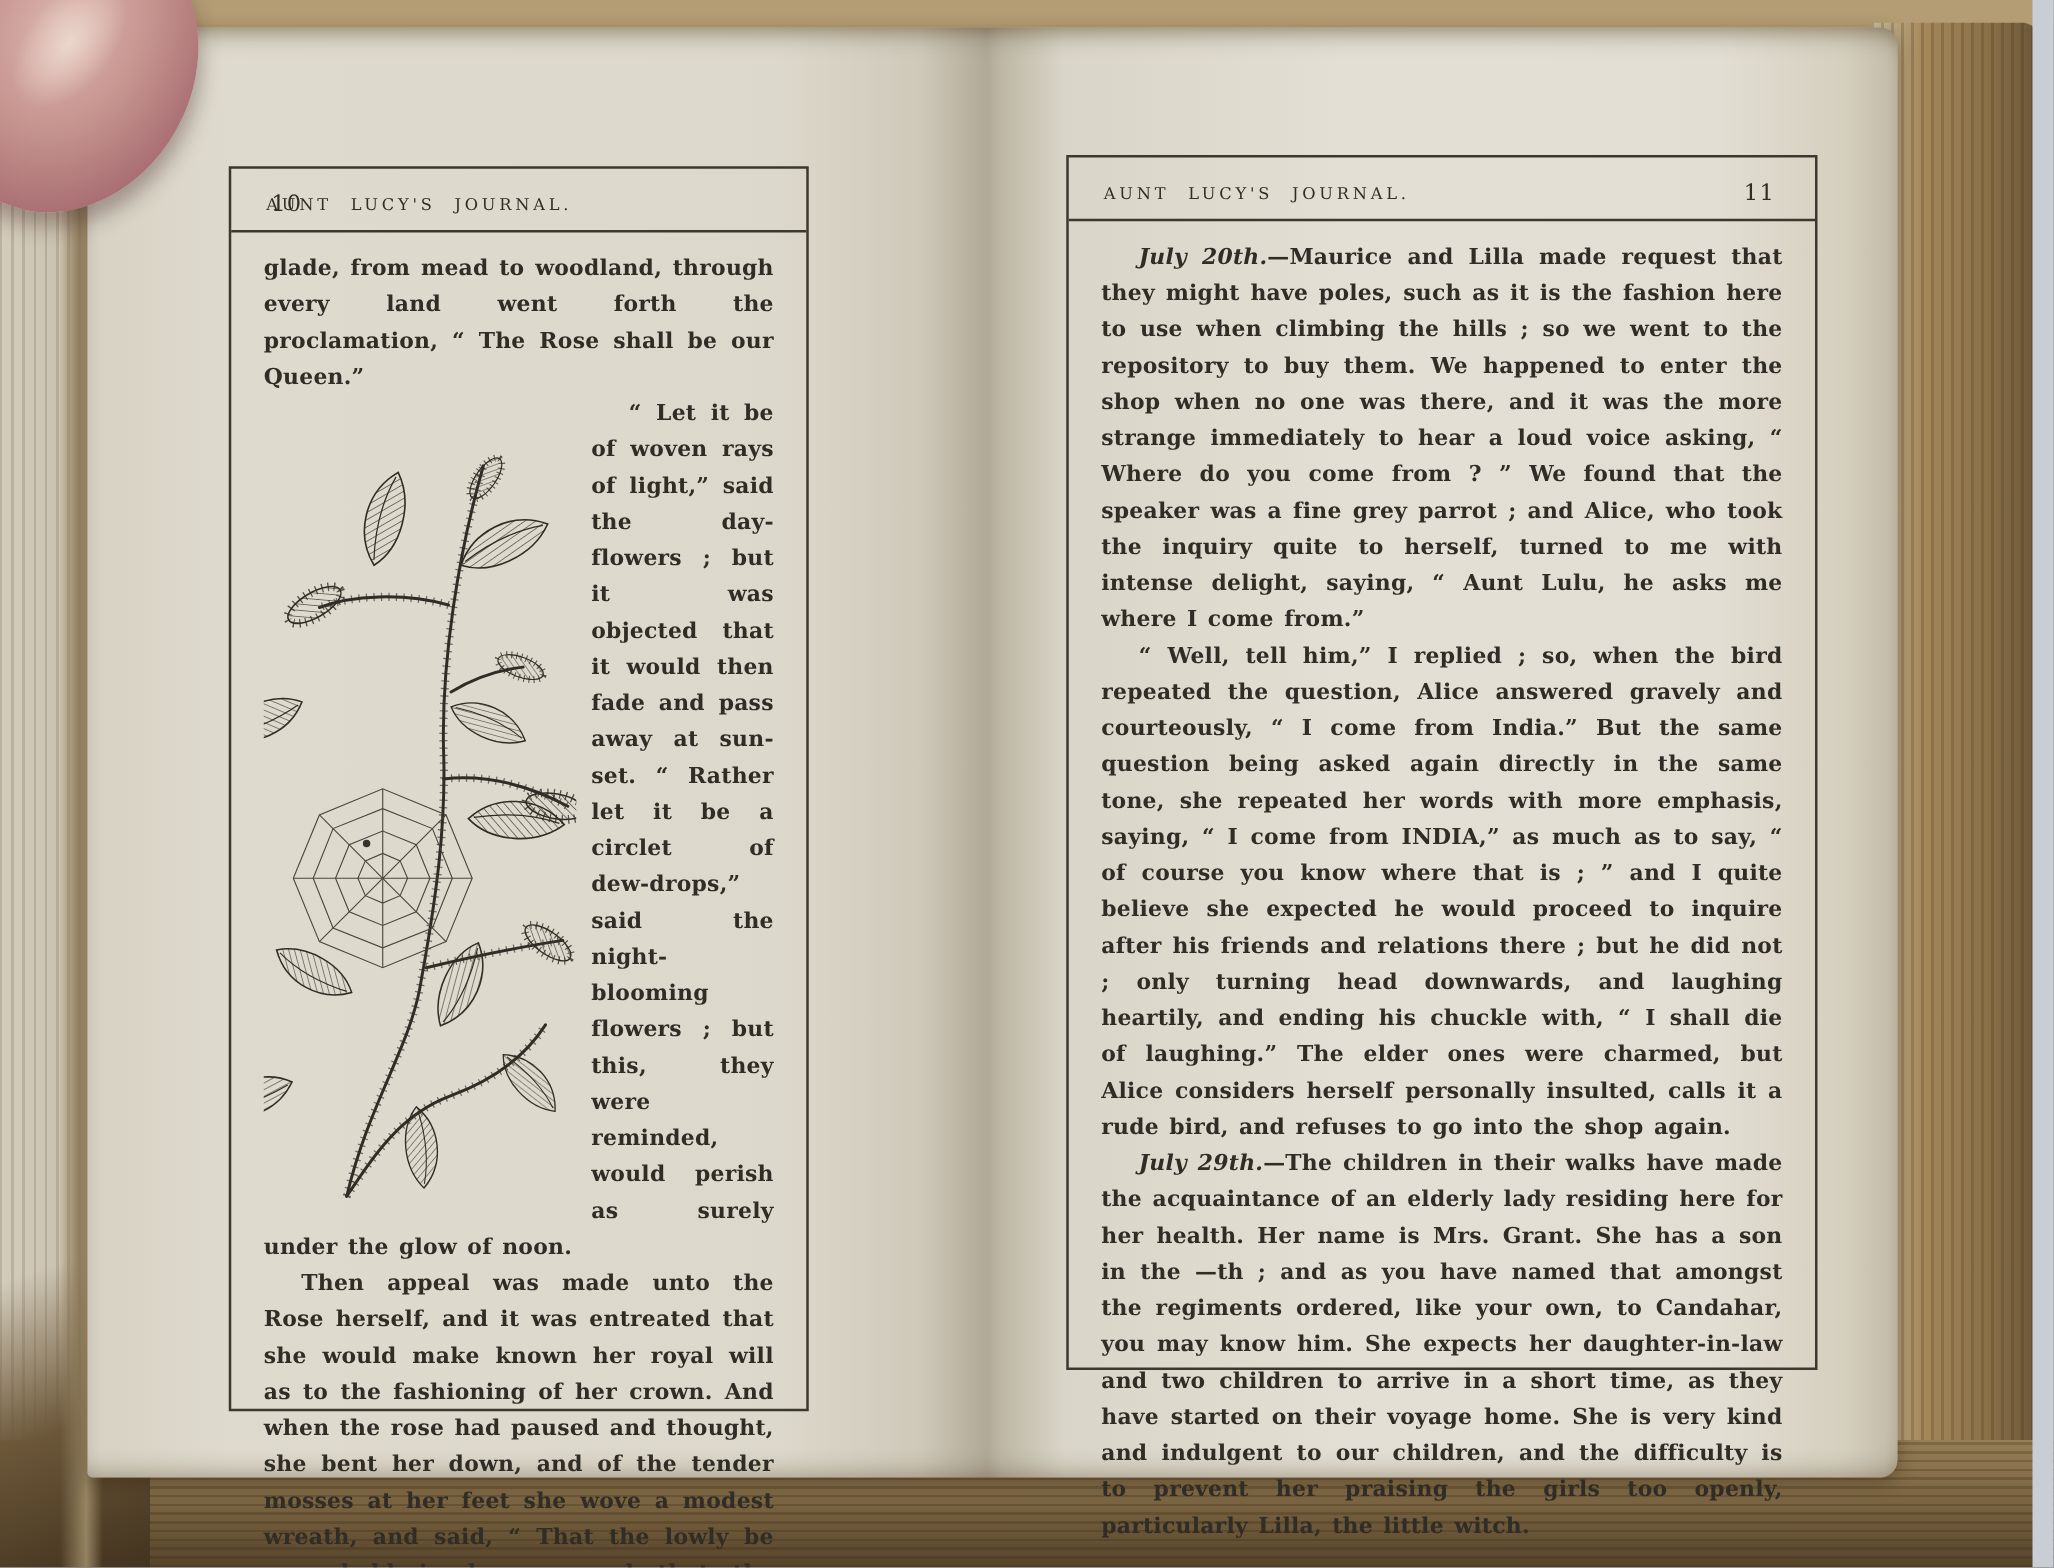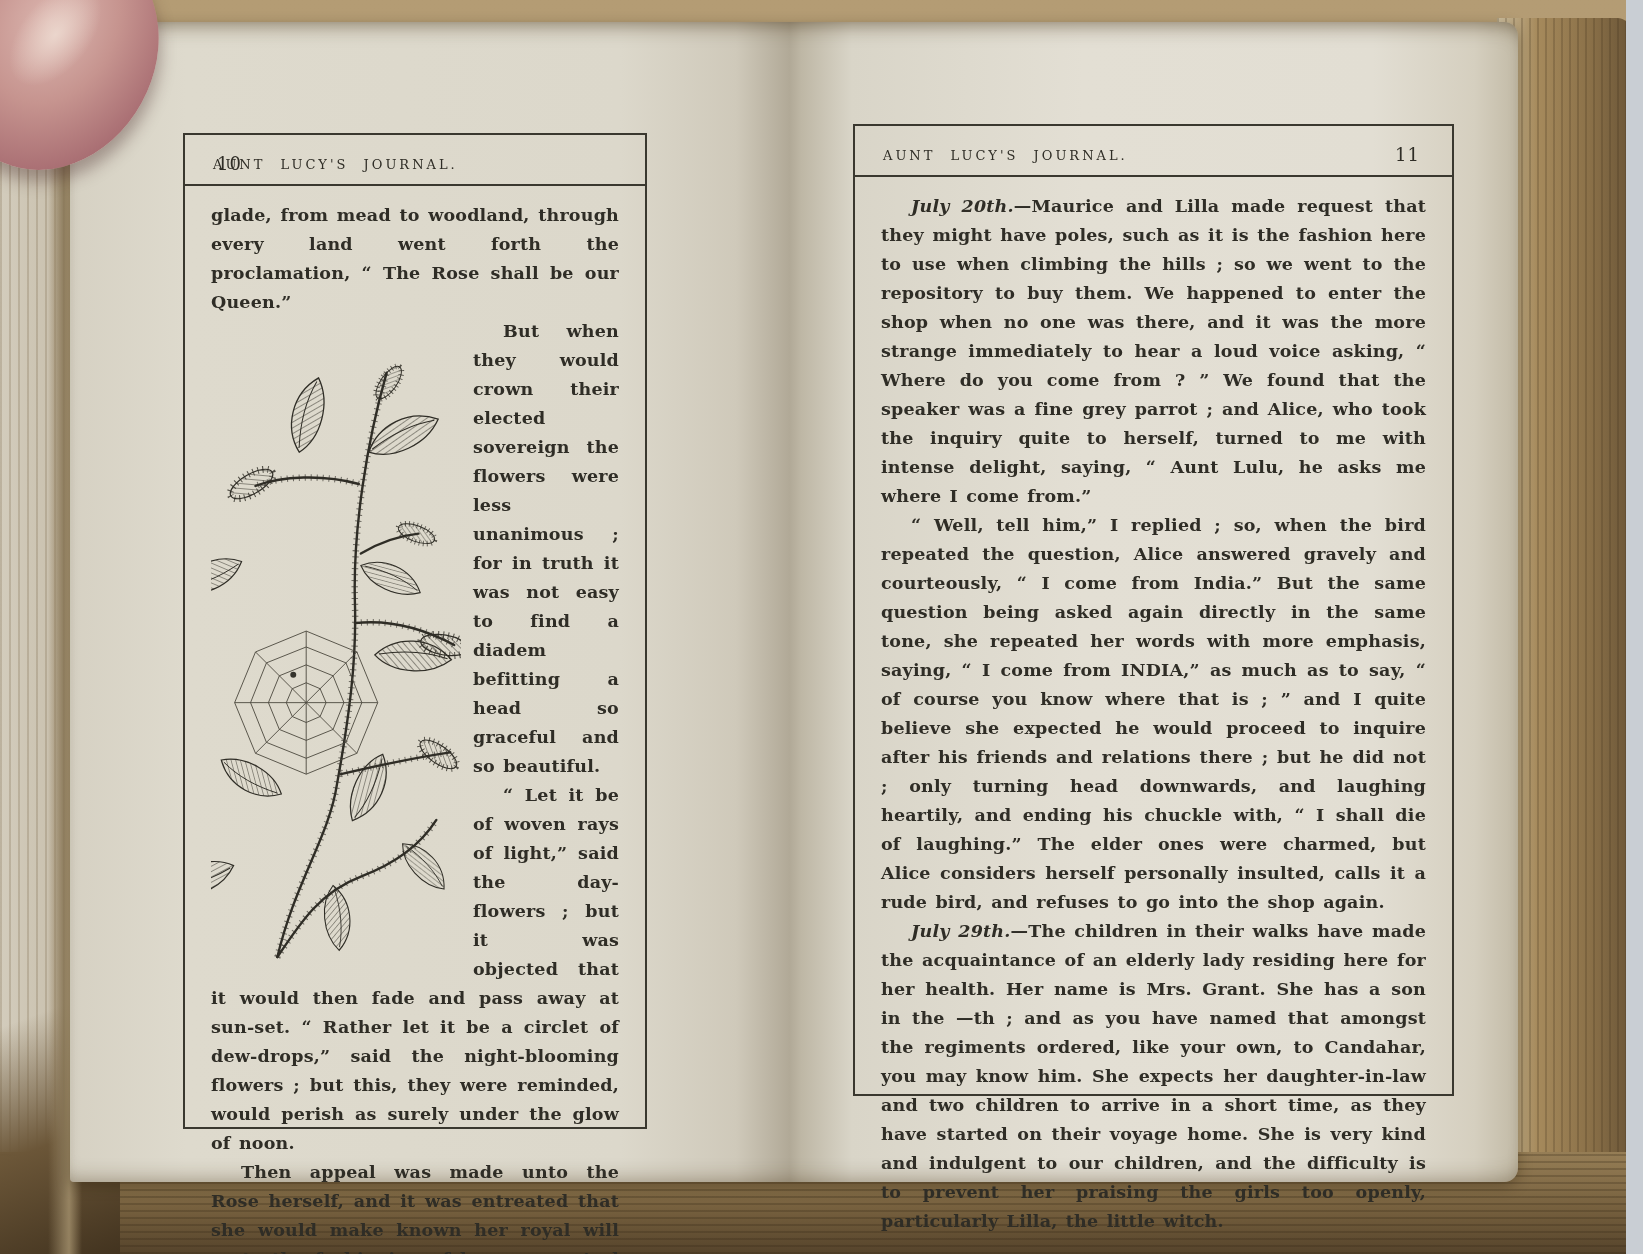--- a/index.html
+++ b/index.html
@@ -236,21 +236,20 @@
                 <ellipse class="bud-core" rx="24" ry="10"></ellipse>
               </g>
             <g transform="translate(178,58) rotate(-55) scale(0.8)">
                 <ellipse class="bud-spike" rx="24" ry="10"></ellipse>
                 <ellipse class="bud-core" rx="24" ry="10"></ellipse>
               </g>
           </g>
         </svg>
       </div>
 
-      <p class="indent">But when they would crown their elected sovereign the flowers were less unanimous ; for in truth it was not easy to find a diadem befitting a head so graceful and so beautiful.</p>
       <p class="indent">“ Let it be of woven rays of light,” said the day-flowers ; but it was objected that it would then fade and pass away at sun-set. “ Rather let it be a circlet of dew-drops,” said the night-blooming flowers ; but this, they were reminded, would perish as surely under the glow of noon.</p>
       <p class="indent">Then appeal was made unto the Rose herself, and it was entreated that she would make known her royal will as to the fashioning of her crown. And when the rose had paused and thought, she bent her down, and of the tender mosses at her feet she wove a modest wreath, and said, “ That the lowly be ever held in honour, and that the beautiful may esteem meekness the best adornment, this shall be my crown.”</p>
     </div>
   </div>
 
   <div class="frame frame-right">
     <div class="page-head">
       <span class="running-title">AUNT LUCY'S JOURNAL.</span>
       <span class="pgnum pgnum-right">11</span>
     </div>

